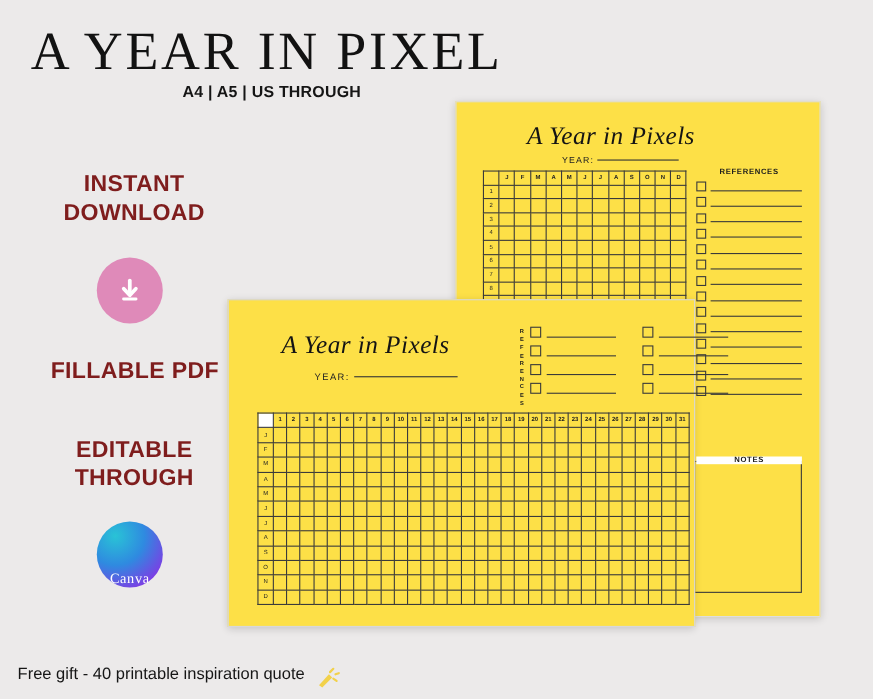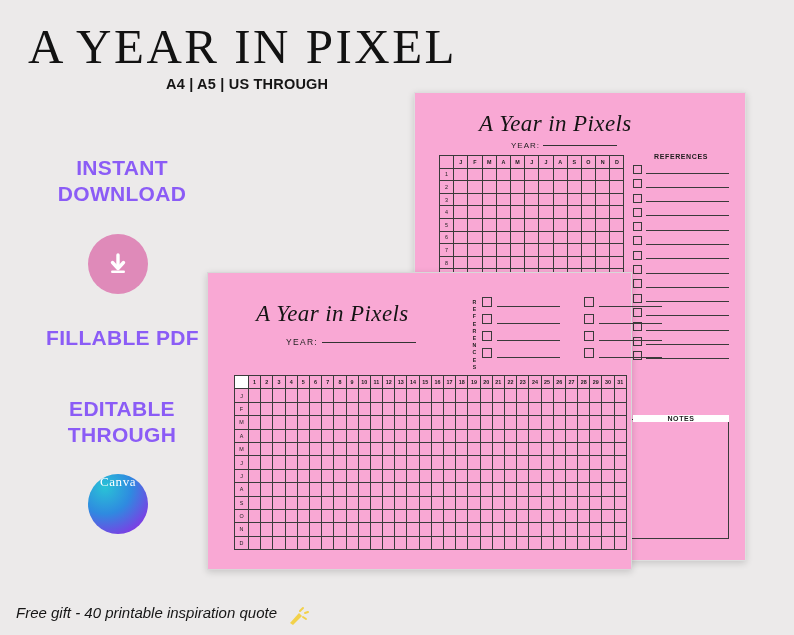--- a/index.html
+++ b/index.html
@@ -41,21 +41,21 @@
     line-height: 16px;
     letter-spacing: 0.2px;
     white-space: nowrap;
   }
   .title-sub span { display: block; }
 
   .feature {
     position: absolute;
     text-align: center;
     font-weight: bold;
-    color: #8b5cf6;
+    color: #7f1d1d;
     letter-spacing: 0.3px;
     line-height: 26px;
   }
   .feature-1 { left: 32px; top: 155px; width: 180px; font-size: 21px; }
   .feature-2 { left: 20px; top: 325px; width: 205px; font-size: 21px; }
   .feature-3 { left: 32px; top: 396px; width: 180px; font-size: 21px; }
 
   .badge-download {
     position: absolute;
     left: 88px;
@@ -70,49 +70,48 @@
   }
   .badge-canva {
     position: absolute;
     left: 88px;
     top: 474px;
     width: 60px;
     height: 60px;
     border-radius: 50%;
     background: radial-gradient(circle at 28% 22%, #29c3d6 0%, #2f8ae0 42%, #7b3fe4 80%, #8e2de2 100%);
     display: flex;
-    align-items: flex-start;
+    align-items: flex-end;
     justify-content: center;
     color: #ffffff;
     font-family: "Liberation Serif", serif;
     font-size: 13px;
     letter-spacing: 0.6px;
   }
 
   .footer-note {
     position: absolute;
     left: 16px;
     bottom: 14px;
     font-size: 15px;
     color: #161616;
     white-space: nowrap;
-    font-style: italic;
   }
   .gift-icon {
     position: absolute;
     left: 286px;
     bottom: 8px;
     width: 26px;
     height: 26px;
   }
 
   
   .sheet {
     position: absolute;
-    background: #f9a8d4;
+    background: #fde047;
     box-shadow: 0 2px 7px rgba(0,0,0,0.16);
   }
   .sheet-portrait {
     left: 414px;
     top: 92px;
     width: 330px;
     height: 467px;
     border: 1px solid #dedede;
   }
   .sheet-landscape {

